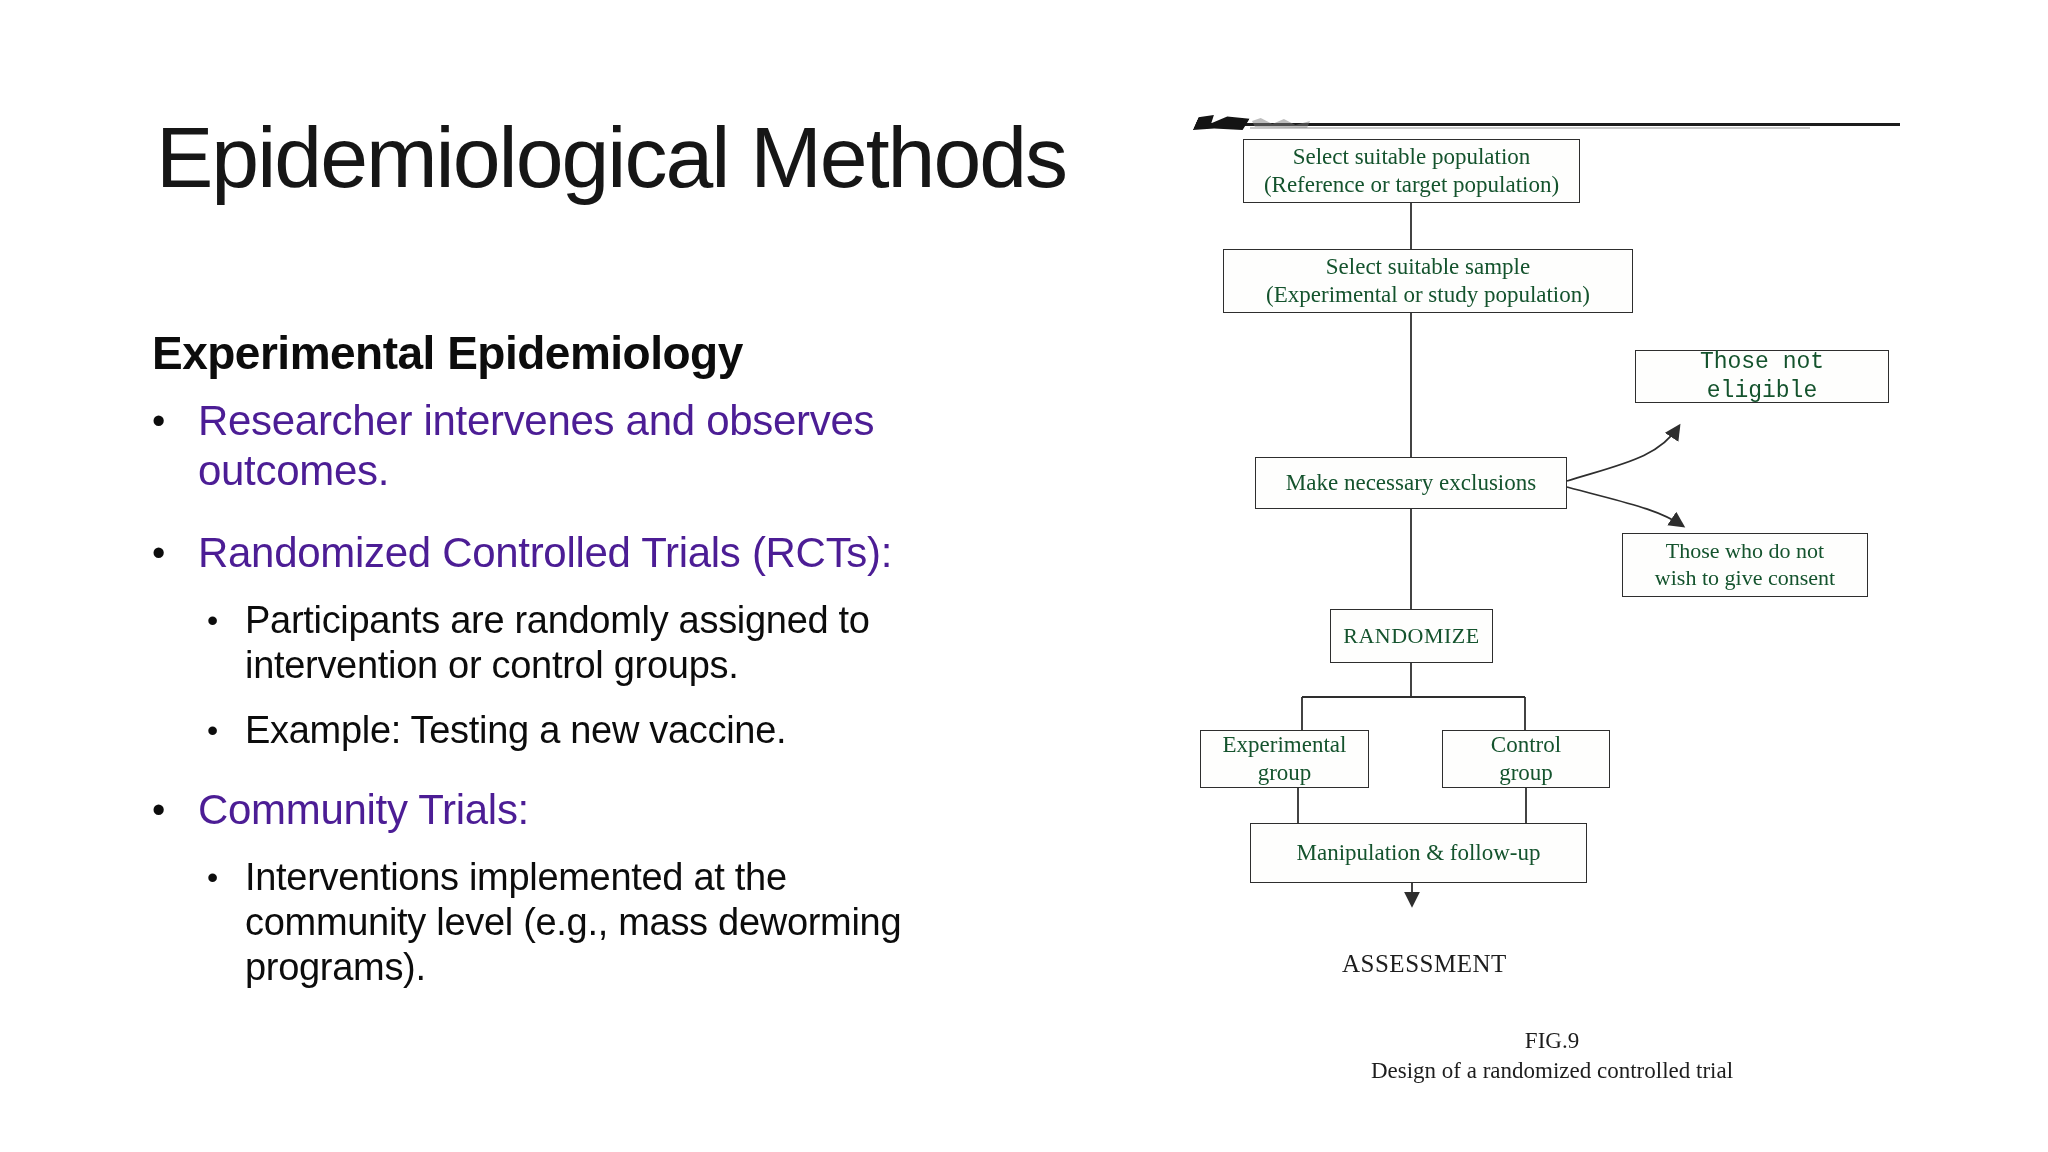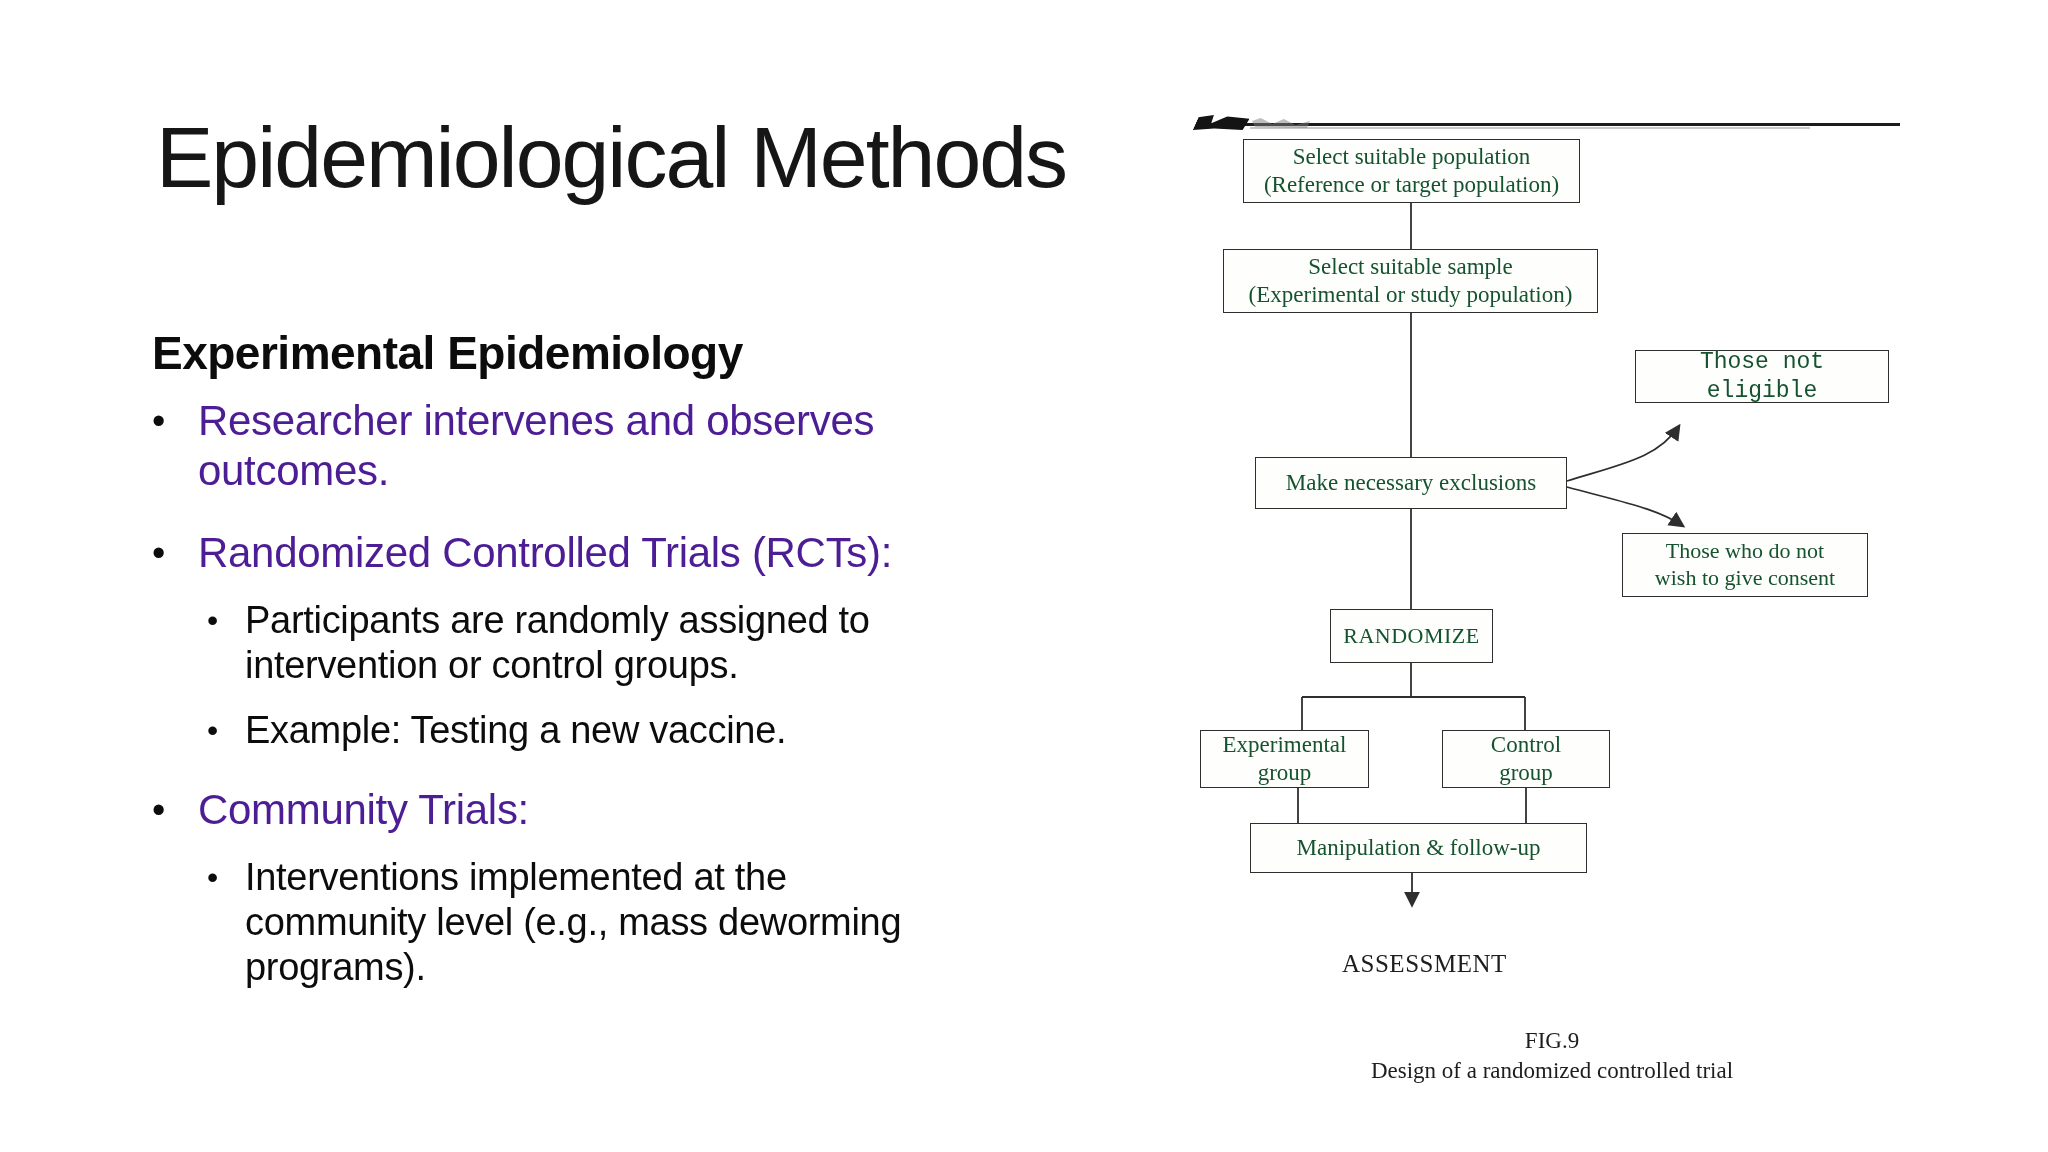--- a/index.html
+++ b/index.html
@@ -166,32 +166,32 @@
         <line x1="108" y1="678" x2="108" y2="713"></line>
         <line x1="336" y1="678" x2="336" y2="713"></line>
         <line x1="222" y1="763" x2="222" y2="795" marker-end="url(#arw)"></line>
         <path d="M 377 371 C 432 354, 468 348, 489 316" marker-end="url(#arw)"></path>
         <path d="M 377 377 C 432 392, 466 398, 493 416" marker-end="url(#arw)"></path>
       </g>
     </svg>
 
     <div class="fbox" style="left:53px;  top:29px;  width:337px; height:64px;">Select suitable population
 (Reference or target population)</div>
-    <div class="fbox" style="left:33px;  top:139px; width:375px; height:64px;">Select suitable sample
+    <div class="fbox" style="left:33px;  top:139px; width:410px; height:64px;">Select suitable sample
 (Experimental or study population)</div>
     <div class="fbox" style="left:445px; top:240px; width:254px; height:53px;font-family:Liberation Mono, monospace;">Those not eligible</div>
     <div class="fbox" style="left:65px;  top:347px; width:312px; height:52px;">Make necessary exclusions</div>
     <div class="fbox small" style="left:432px; top:423px; width:246px; height:64px;">Those who do not
 wish to give consent</div>
     <div class="fbox small" style="left:140px; top:499px; width:163px; height:54px; letter-spacing:0.5px;">RANDOMIZE</div>
     <div class="fbox" style="left:10px;  top:620px; width:169px; height:58px;">Experimental
 group</div>
     <div class="fbox" style="left:252px; top:620px; width:168px; height:58px;">Control
 group</div>
-    <div class="fbox" style="left:60px;  top:713px; width:337px; height:50px;">Manipulation &amp; follow-up</div>
+    <div class="fbox" style="left:60px;  top:713px; width:337px; height:60px;">Manipulation &amp; follow-up</div>
 
     <div class="assessment">ASSESSMENT</div>
 
     <figcaption class="fig-caption-block">
       <div>FIG.9</div>
       <div>Design of a randomized controlled trial</div>
     </figcaption>
 
   </figure>
 

